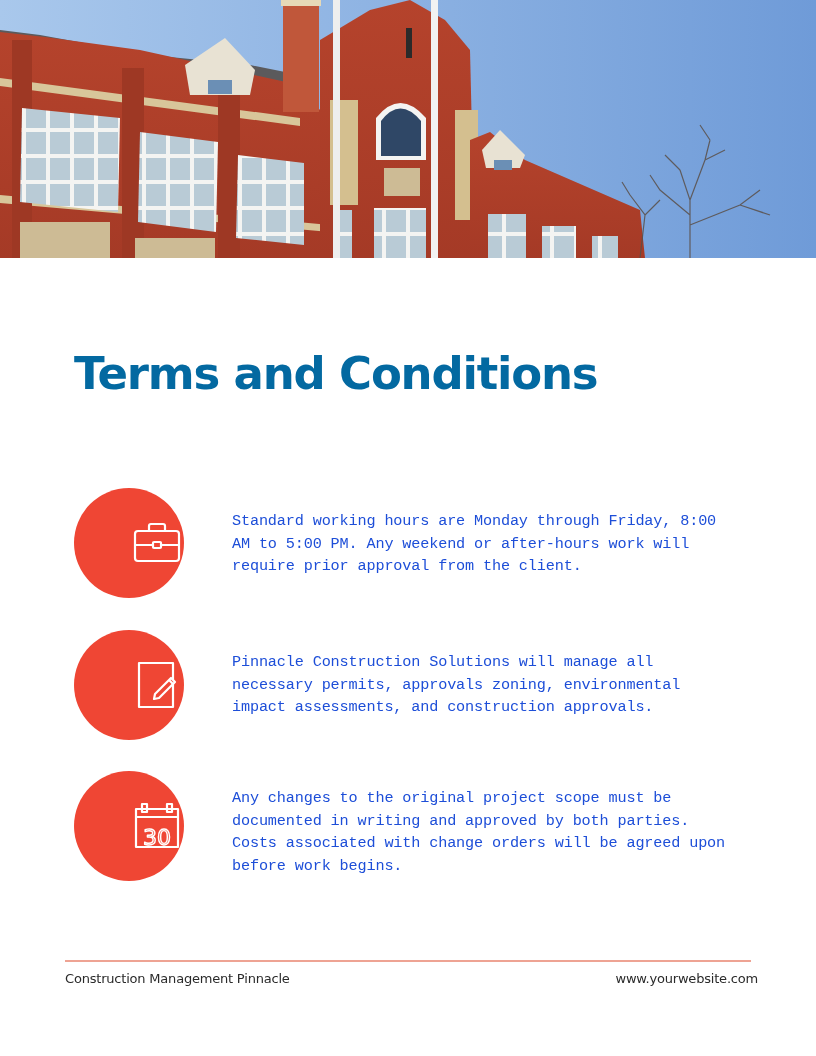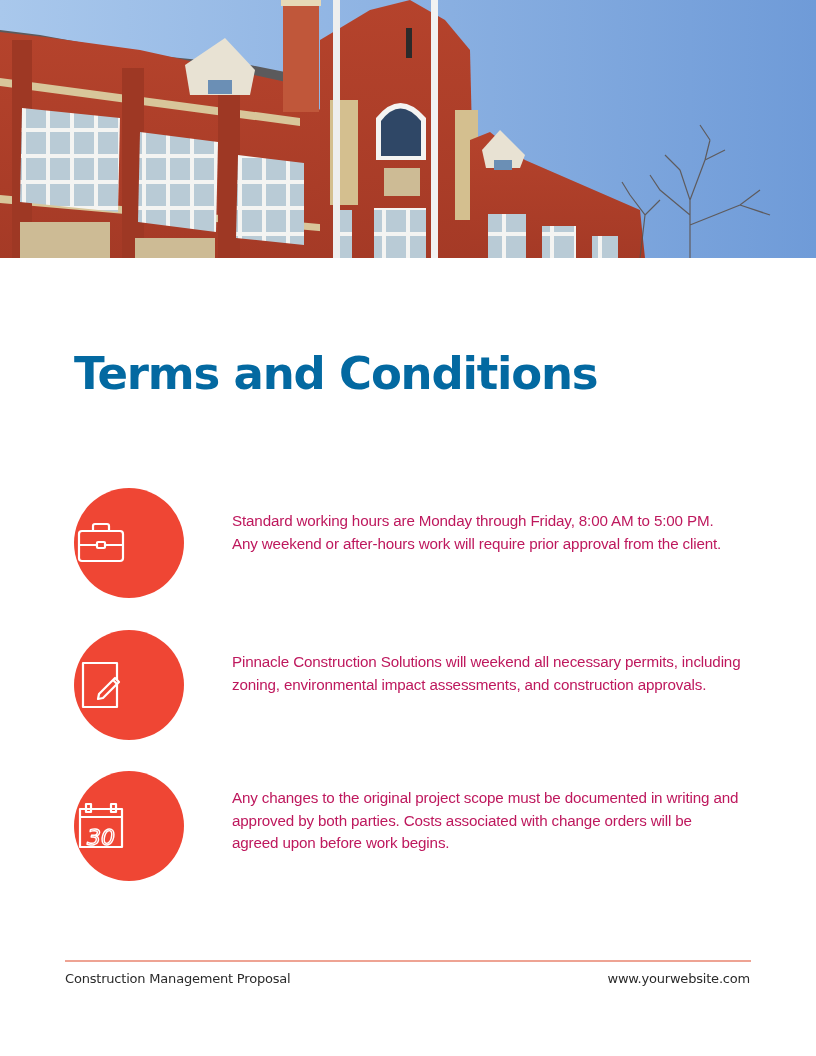--- a/index.html
+++ b/index.html
@@ -12,36 +12,36 @@
   .page-title {
     position: absolute; left: 74px; top: 344px;
     font-family: "DejaVu Sans", sans-serif; font-weight: bold;
     font-size: 45px; letter-spacing: -1.2px; color: #0369a1; line-height: 60px;
     white-space: nowrap;
   }
 
   .term { position: absolute; left: 74px; width: 680px; }
   .term-icon {
     position: absolute; left: 0; top: 0; width: 110px; height: 110px; border-radius: 50%;
-    background: #ef4634; display: flex; align-items: center; justify-content: flex-start; font-style: italic;
+    background: #ef4634; display: flex; align-items: center; justify-content: flex-end;
   }
   .term-icon svg { width: 54px; height: 54px; }
   .term-text {
     position: absolute; left: 158px; width: 510px;
-    font-family: Liberation Sans, sans-serif; font-size: 15.2px; line-height: 22.5px;
-    color: #be185d; letter-spacing: -0.15px;
+    font-family: Liberation Mono, monospace; font-size: 15.2px; line-height: 22.5px;
+    color: #1d4ed8; letter-spacing: -0.15px;
   }
 
   .footer-rule { position: absolute; left: 65px; top: 960px; width: 686px; height: 2px; background: #eea393; }
   .footer-left, .footer-right {
     position: absolute; top: 971px; font-family: "DejaVu Sans", sans-serif;
     font-size: 13px; color: #2a2a2a; letter-spacing: -0.2px;
   }
   .footer-left { left: 65px; }
-  .footer-right { right: 66px; }
+  .footer-right { right: 58px; }
 </style>
 </head>
 <body>
 
 <div class="hero">
   <svg viewBox="0 0 816 258" preserveAspectRatio="none">
     <defs>
       <linearGradient id="sky" x1="0" y1="0" x2="1" y2="0">
         <stop offset="0" stop-color="#a9c8ec"></stop>
         <stop offset="1" stop-color="#6f9bd8"></stop>
@@ -122,31 +122,31 @@
 </div>
 
 <div class="term" style="top:630px;">
   <div class="term-icon">
     <svg viewBox="0 0 54 54" fill="none" stroke="#ffffff" stroke-width="2.2" stroke-linejoin="round">
       <rect x="9" y="5" width="34" height="44"></rect>
       <path d="M25 36 L41 20 L45 24 L29 40 L24 41 Z" fill="#ef4634"></path>
       <path d="M39 22 L43 26"></path>
     </svg>
   </div>
-  <p class="term-text" style="top:21px;">Pinnacle Construction Solutions will weekend all necessary permits, including zoning, environmental impact assessments, and construction approvals.</p>
+  <p class="term-text" style="top:21px;">Pinnacle Construction Solutions will manage all necessary permits, approvals zoning, environmental impact assessments, and construction approvals.</p>
 </div>
 
 <div class="term" style="top:771px;">
   <div class="term-icon">
     <svg viewBox="0 0 54 54" fill="none" stroke="#ffffff" stroke-width="2.2" stroke-linejoin="round">
       <rect x="6" y="10" width="42" height="38"></rect>
       <path d="M6 18 H48"></path>
       <rect x="12" y="5" width="5" height="8"></rect>
       <rect x="37" y="5" width="5" height="8"></rect>
       <text x="27" y="46" text-anchor="middle" font-family="DejaVu Sans, sans-serif" font-size="22" fill="none" stroke="#ffffff" stroke-width="1.4">30</text>
     </svg>
   </div>
   <p class="term-text" style="top:16px;">Any changes to the original project scope must be documented in writing and approved by both parties. Costs associated with change orders will be agreed upon before work begins.</p>
 </div>
 
 <div class="footer-rule"></div>
-<div class="footer-left">Construction Management Proposal</div>
+<div class="footer-left">Construction Management Pinnacle</div>
 <div class="footer-right">www.yourwebsite.com</div>
 
 </body></html>

